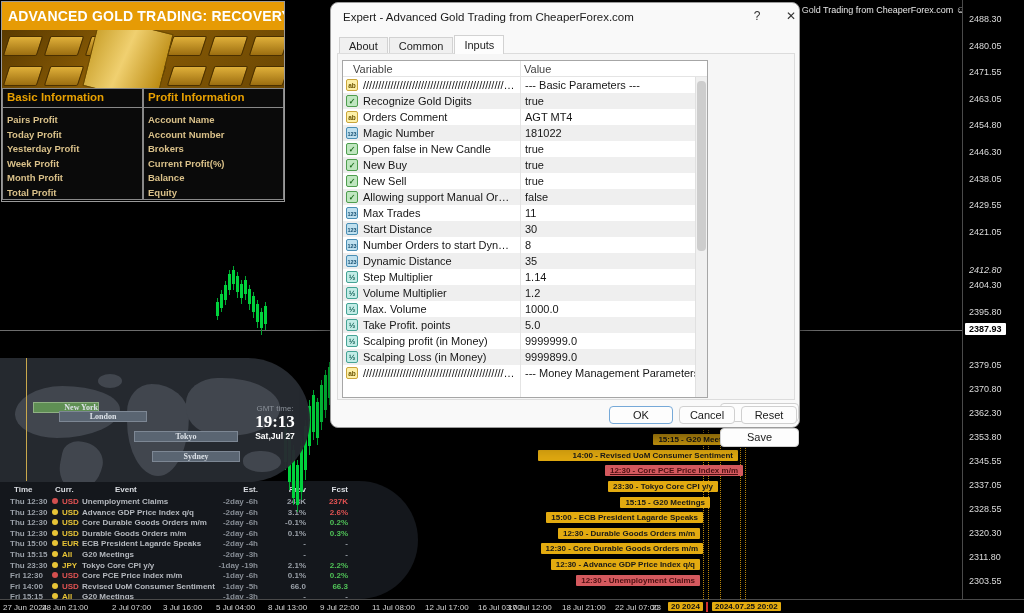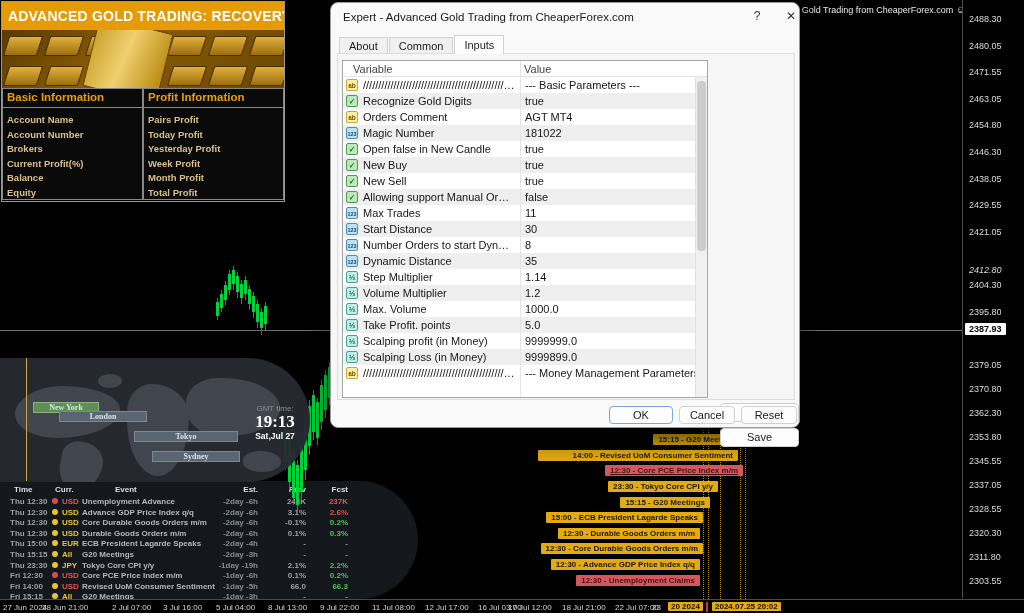--- a/index.html
+++ b/index.html
@@ -196,48 +196,48 @@
         <div class="ingot" style="left: 168px; top: 36px; width: 34px; height: 20px;"></div>
         <div class="ingot" style="left: 209px; top: 36px; width: 34px; height: 20px;"></div>
         <div class="ingot" style="left: 250px; top: 36px; width: 34px; height: 20px;"></div>
         <div class="big-bar"></div>
       </div>
     <div class="info-headers">
       <div class="info-col-h">Basic Information</div>
       <div class="info-col-h">Profit Information</div>
     </div>
     <div class="info-lists">
+      <div class="info-col" id="profit-list">
+          <div>Pairs Profit</div>
+          <div>Today Profit</div>
+          <div>Yesterday Profit</div>
+          <div>Week Profit</div>
+          <div>Month Profit</div>
+          <div>Total Profit</div>
+        </div>
       <div class="info-col" id="basic-list">
           <div>Account Name</div>
           <div>Account Number</div>
           <div>Brokers</div>
           <div>Current Profit(%)</div>
           <div>Balance</div>
           <div>Equity</div>
         </div>
-      <div class="info-col" id="profit-list">
-          <div>Pairs Profit</div>
-          <div>Today Profit</div>
-          <div>Yesterday Profit</div>
-          <div>Week Profit</div>
-          <div>Month Profit</div>
-          <div>Total Profit</div>
-        </div>
     </div>
   </div>
 
   <div class="news-panel">
     <div class="map-blob" style="left:15px;top:28px;width:105px;height:52px;border-radius:45% 55% 60% 40%/55% 45% 55% 45%;"></div>
     <div class="map-blob" style="left:60px;top:84px;width:42px;height:48px;border-radius:45% 55% 55% 45%/35% 45% 65% 55%;transform:rotate(12deg);"></div>
     <div class="map-blob" style="left:98px;top:16px;width:24px;height:14px;border-radius:50%;"></div>
     <div class="map-blob" style="left:127px;top:26px;width:62px;height:92px;border-radius:40% 60% 50% 50%/30% 35% 65% 60%;"></div>
     <div class="map-blob" style="left:186px;top:20px;width:94px;height:58px;border-radius:35% 65% 60% 40%/45% 55% 50% 50%;"></div>
     <div class="map-blob" style="left:243px;top:93px;width:38px;height:21px;border-radius:45% 55% 50% 50%;"></div>
     <div id="sessions">
-        <div class="session-bar active" style="left: 33px; top: 44px; width: 66px; position: absolute;">New York</div>
+        <div class="session-bar active" style="left: 33px; top: 44px; width: 66px; position: absolute; text-align: right;">New York</div>
         <div class="session-bar" style="left: 59px; top: 53px; width: 88px; position: absolute;">London</div>
         <div class="session-bar" style="left: 134px; top: 73px; width: 104px; position: absolute;">Tokyo</div>
         <div class="session-bar" style="left: 152px; top: 93px; width: 88px; position: absolute;">Sydney</div>
       </div>
     <div class="gmt-block">
       <div class="gmt-label">GMT time:</div>
       <div class="gmt-time">19:13</div>
       <div class="gmt-date">Sat,Jul 27</div>
     </div>
   </div>
@@ -248,21 +248,21 @@
         <span class="cal-curr" style="left: 55px;">Curr.</span>
         <span class="cal-event" style="left: 115px;">Event</span>
         <span class="cal-est">Est.</span>
         <span class="cal-prev">Prev</span>
         <span class="cal-fcst">Fcst</span>
       </div>
       <div class="cal-row" style="top: 16px;">
         <span class="cal-time">Thu 12:30</span>
         <span class="cal-dot d-red"></span>
         <span class="cal-curr c-red">USD</span>
-        <span class="cal-event">Unemployment Advance</span>
+        <span class="cal-event">Unemployment Claims</span>
         <span class="cal-est">-2day -6h</span>
         <span class="cal-prev">243K</span>
         <span class="cal-fcst c-red">237K</span>
       </div>
       <div class="cal-row" style="top: 26.6px;">
         <span class="cal-time">Thu 12:30</span>
         <span class="cal-dot d-yellow"></span>
         <span class="cal-curr c-yellow">USD</span>
         <span class="cal-event">Advance GDP Price Index q/q</span>
         <span class="cal-est">-2day -6h</span>

